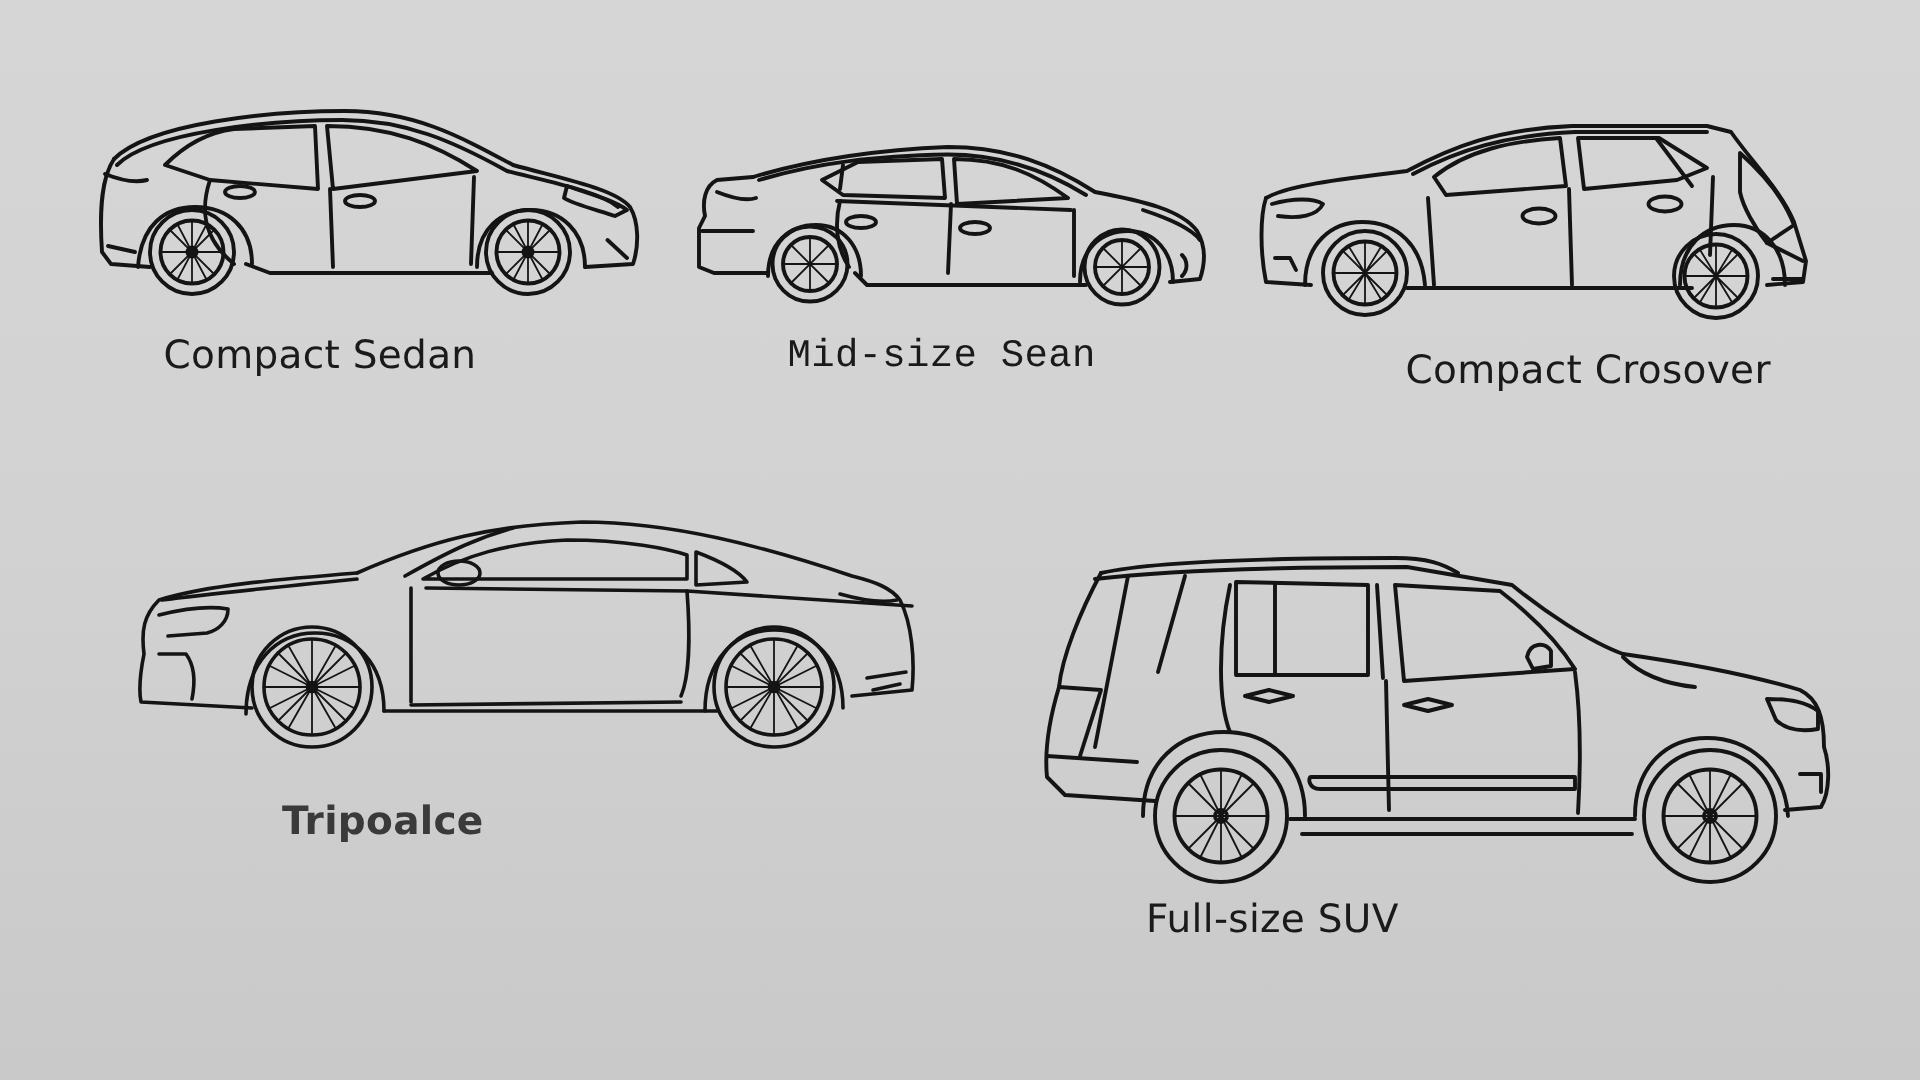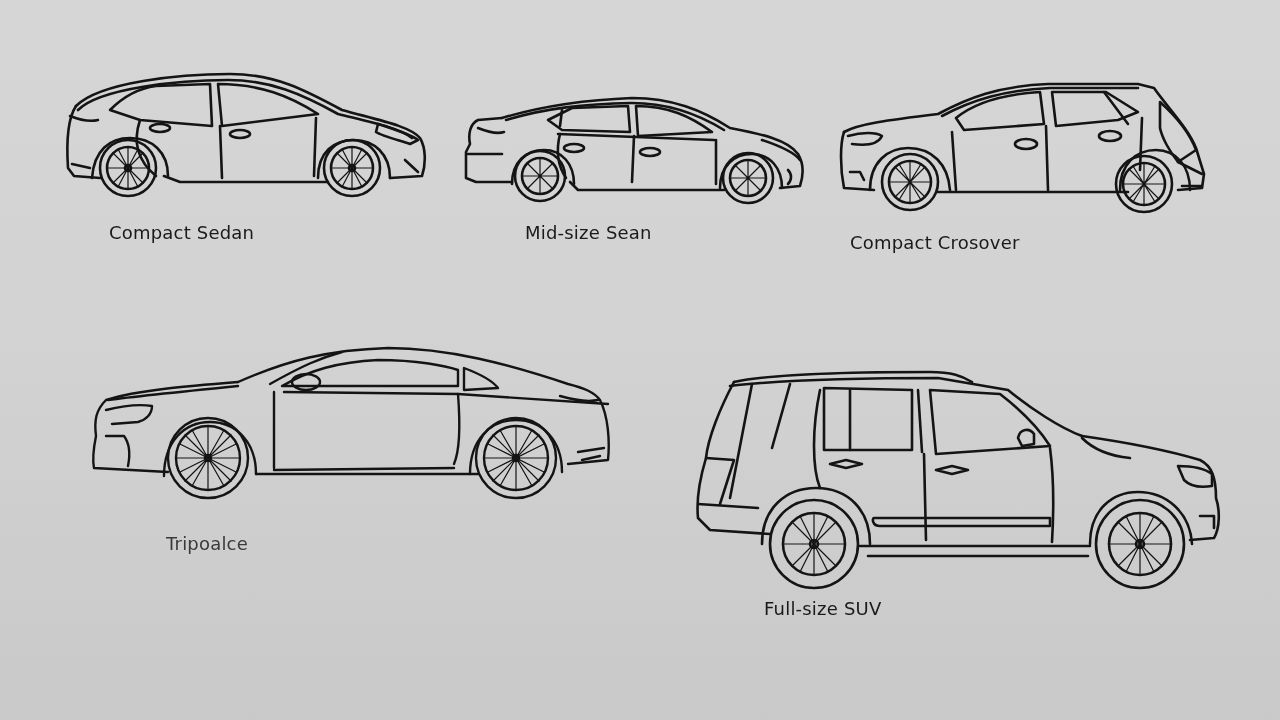--- a/index.html
+++ b/index.html
@@ -5,21 +5,21 @@
     html, body { margin: 0; padding: 0; }
     body {
       width: 1280px; height: 720px; overflow: hidden; position: relative;
       background: linear-gradient(180deg, #d6d6d6 0%, #d2d2d2 50%, #c9c9c9 100%);
       font-family: "DejaVu Sans", "Liberation Sans", sans-serif;
     }
     .car { position: absolute; }
     .car svg { display: block; overflow: visible; }
     .car svg * { fill: none; stroke: #141414; stroke-linecap: round; stroke-linejoin: round; }
     .label {
-      position: absolute; color: #1a1a1a; font-size: 18px; letter-spacing: 0.2px;
+      position: absolute; color: #1a1a1a; font-size: 26px; letter-spacing: 0.2px;
       white-space: nowrap; line-height: 1;
     }
     .label.faded { color: #3a3a3a; }
   </style>
 </head>
 <body>
 
 <div class="car" style="left:60px;top:68px;">
   <svg width="370" height="132" viewBox="0 0 370 132" stroke-width="2.6">
 
@@ -92,21 +92,21 @@
     <path d="M258 94 C258 72 272 60 290 60 C308 60 320 74 320 94"></path>
 
     <circle cx="78" cy="82" r="25"></circle>
     <circle cx="78" cy="82" r="18"></circle>
     <path d="M78 64 L78 100 M60 82 L96 82 M65 69 L91 95 M91 69 L65 95" stroke-width="1.2"></path>
     <circle cx="286" cy="84" r="25"></circle>
     <circle cx="286" cy="84" r="18"></circle>
     <path d="M286 66 L286 102 M268 84 L304 84 M273 71 L299 97 M299 71 L273 97" stroke-width="1.2"></path>
   </svg>
 </div>
-<div class="label" style="left:525px;top:224px;">Mid-size Sean</div>
+<div class="label" style="left:525px;top:224px;font-family:Liberation Mono, monospace;">Mid-size Sean</div>
 
 <div class="car" style="left:838px;top:78px;">
   <svg width="372" height="138" viewBox="0 0 372 138" stroke-width="2.6">
 
     <path d="M6 54 C20 46 50 42 100 36 C130 20 160 8 210 6 L300 6 L316 10 C330 30 350 50 358 70 L366 96 L364 110 L340 112"></path>
     <path d="M104 38 C134 22 166 12 212 10 L300 10"></path>
 
     <path d="M6 54 C2 66 2 90 6 110 L36 112"></path>
     <path d="M10 58 C24 54 38 54 44 58 C40 66 28 68 14 66"></path>
     <path d="M12 94 L22 94 L26 102"></path>
@@ -131,21 +131,21 @@
     <path d="M282 112 C282 86 298 72 318 72 C338 72 352 88 352 112"></path>
 
     <circle cx="72" cy="104" r="28"></circle>
     <circle cx="72" cy="104" r="21"></circle>
     <path d="M72 83 L72 125 M51 104 L93 104 M57 89 L87 119 M87 89 L57 119 M61 86 L83 122 M83 86 L61 122" stroke-width="1.2"></path>
     <circle cx="306" cy="106" r="28"></circle>
     <circle cx="306" cy="106" r="21"></circle>
     <path d="M306 85 L306 127 M285 106 L327 106 M291 91 L321 121 M321 91 L291 121 M295 88 L317 124 M317 88 L295 124" stroke-width="1.2"></path>
   </svg>
 </div>
-<div class="label" style="left:850px;top:234px;">Compact Crosover</div>
+<div class="label" style="left:937px;top:234px;">Compact Crosover</div>
 
 <div class="car" style="left:88px;top:340px;">
   <svg width="528" height="164" viewBox="0 0 528 164" stroke-width="2.4">
 
     <path d="M150 42 C200 20 240 10 300 8 C360 8 420 24 480 44 C496 48 506 52 512 60 C520 76 522 100 520 120 L480 124"></path>
     <path d="M182 44 C214 26 232 18 254 12"></path>
 
     <path d="M150 42 C100 46 50 50 18 60 C8 70 6 80 8 96 C6 106 4 118 6 128 L80 132"></path>
     <path d="M20 60 C50 56 90 52 150 46"></path>
     <path d="M18 70 C34 66 52 64 64 66 C64 74 58 80 50 82 L24 84"></path>
@@ -172,21 +172,21 @@
     <circle cx="120" cy="118" r="40"></circle>
     <circle cx="120" cy="118" r="32"></circle>
     <circle cx="120" cy="118" r="3"></circle>
     <path d="M120 86 L120 150 M88 118 L152 118 M97 95 L143 141 M143 95 L97 141 M104 90 L136 146 M136 90 L104 146 M92 104 L148 132 M148 104 L92 132" stroke-width="1.2"></path>
     <circle cx="428" cy="118" r="40"></circle>
     <circle cx="428" cy="118" r="32"></circle>
     <circle cx="428" cy="118" r="3"></circle>
     <path d="M428 86 L428 150 M396 118 L460 118 M405 95 L451 141 M451 95 L405 141 M412 90 L444 146 M444 90 L412 146 M400 104 L456 132 M456 104 L400 132" stroke-width="1.2"></path>
   </svg>
 </div>
-<div class="label faded" style="left:166px;top:535px;">Tripoalce</div>
+<div class="label faded" style="left:188px;top:535px;font-weight:bold;">Tripoalce</div>
 
 <div class="car" style="left:690px;top:368px;">
   <svg width="546" height="218" viewBox="0 0 546 218" stroke-width="2.6">
 
     <path d="M44 14 C80 6 160 4 240 4 C262 4 272 8 282 14"></path>
     <path d="M40 18 C90 12 170 10 248 10 L318 22 C340 40 370 60 392 68"></path>
 
     <path d="M392 68 C420 72 470 80 510 92 C522 98 526 110 526 130 C530 142 530 160 524 170 L500 172"></path>
     <path d="M392 70 C404 82 420 88 440 90"></path>
     <path d="M488 98 C504 98 514 100 522 106 L522 118 C510 120 500 118 494 112 Z"></path>

